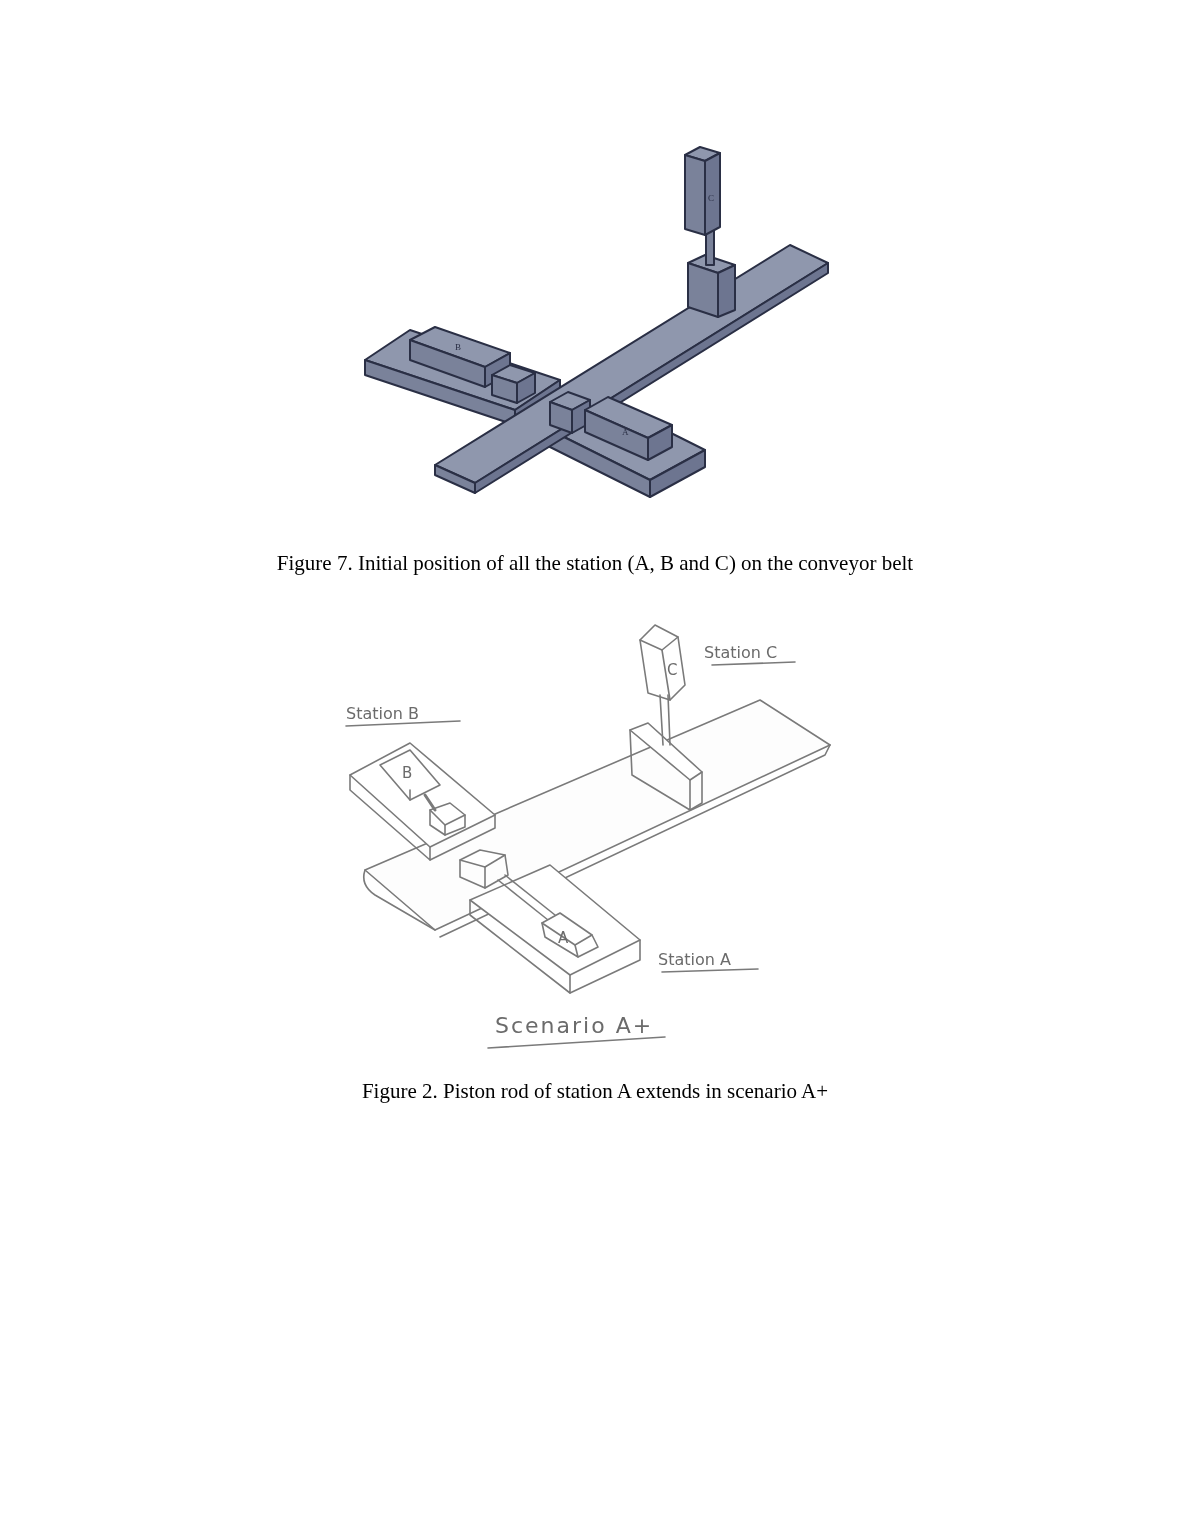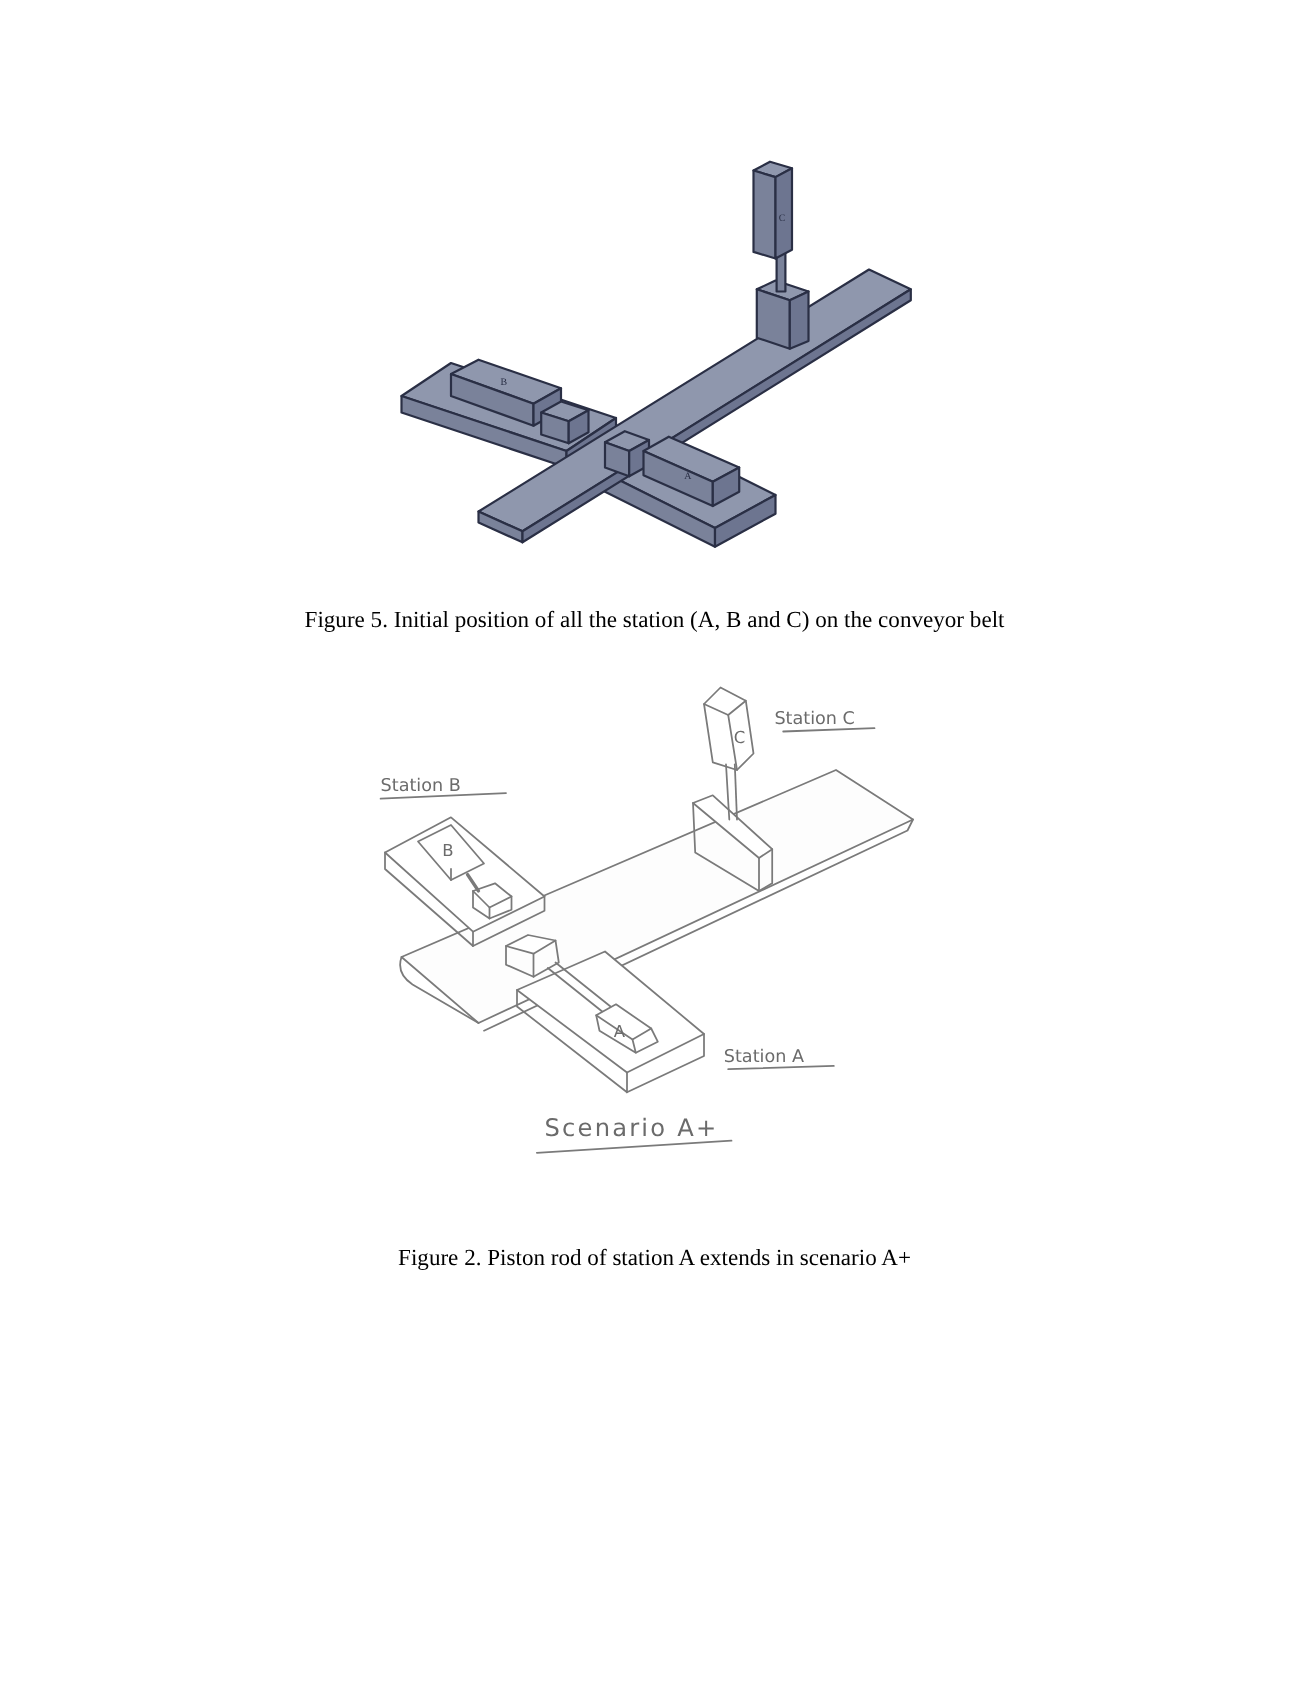--- a/index.html
+++ b/index.html
@@ -4,21 +4,21 @@
   <style>
     html, body { margin: 0; padding: 0; background: #ffffff; }
     body { width: 1190px; height: 1540px; position: relative; overflow: hidden;
            font-family: "Liberation Serif", serif; color: #000; }
     .figure { position: absolute; }
     #fig1 { left: 350px; top: 135px; width: 490px; height: 390px; }
     #fig2 { left: 330px; top: 615px; width: 525px; height: 445px; }
     .caption { position: absolute; left: 0; width: 1190px; text-align: center;
                font-size: 21px; line-height: 24px; }
     #cap1 { top: 551px; }
-    #cap2 { top: 1131px; }
+    #cap2 { top: 1079px; }
     svg { display: block; }
     .hand { font-family: "DejaVu Sans", sans-serif; fill: #6b6b6b; }
   </style>
 </head>
 <body>
 
 <div id="fig1" class="figure">
   <svg width="490" height="390" viewBox="0 0 490 390">
     <g stroke="#2a2f45" stroke-width="2" stroke-linejoin="round" fill="#8f97ad">
 
@@ -58,21 +58,21 @@
 
       <rect x="356" y="85" width="8" height="45" fill="#7a829a"></rect>
 
       <polygon points="335,20 350,12 370,18 355,26"></polygon>
       <polygon points="335,20 355,26 355,100 335,94" fill="#7a829a"></polygon>
       <polygon points="355,26 370,18 370,92 355,100" fill="#6d7590"></polygon>
       <text x="358" y="66" font-size="9" fill="#2a2f45" stroke="none">C</text>
     </g>
   </svg>
 </div>
-<div id="cap1" class="caption">Figure 5. Initial position of all the station (A, B and C) on the conveyor belt</div>
+<div id="cap1" class="caption">Figure 7. Initial position of all the station (A, B and C) on the conveyor belt</div>
 
 <div id="fig2" class="figure">
   <svg width="525" height="445" viewBox="0 0 525 445">
     <g stroke="#7a7a7a" stroke-width="1.6" fill="none" stroke-linejoin="round" stroke-linecap="round">
 
       <path d="M35,255 L430,85 L500,130 L105,315 Z" fill="#fdfdfd"></path>
       <path d="M35,255 Q30,270 45,280 L105,315"></path>
       <path d="M500,130 L495,140 L110,322"></path>
 
       <path d="M20,160 L80,128 L165,200 L100,232 Z" fill="#fff"></path>

